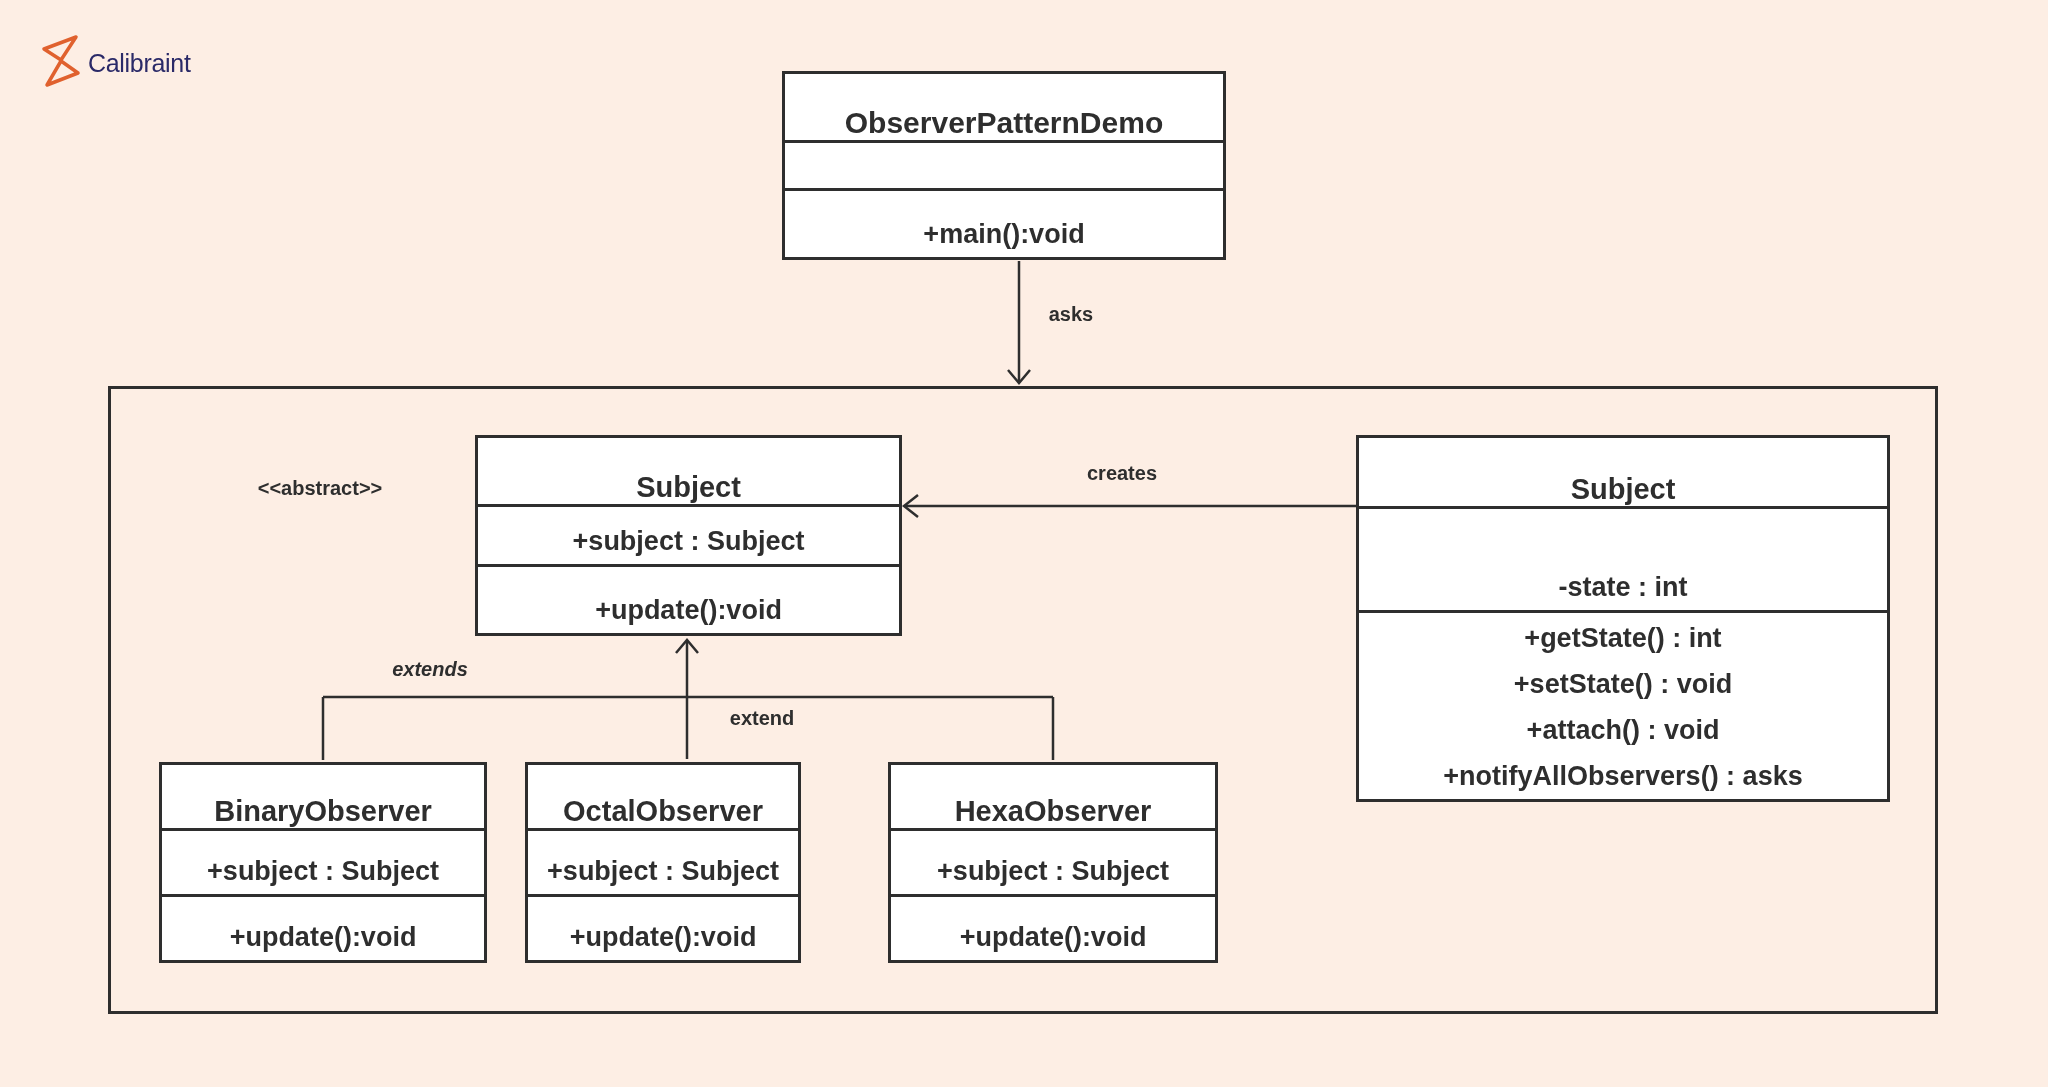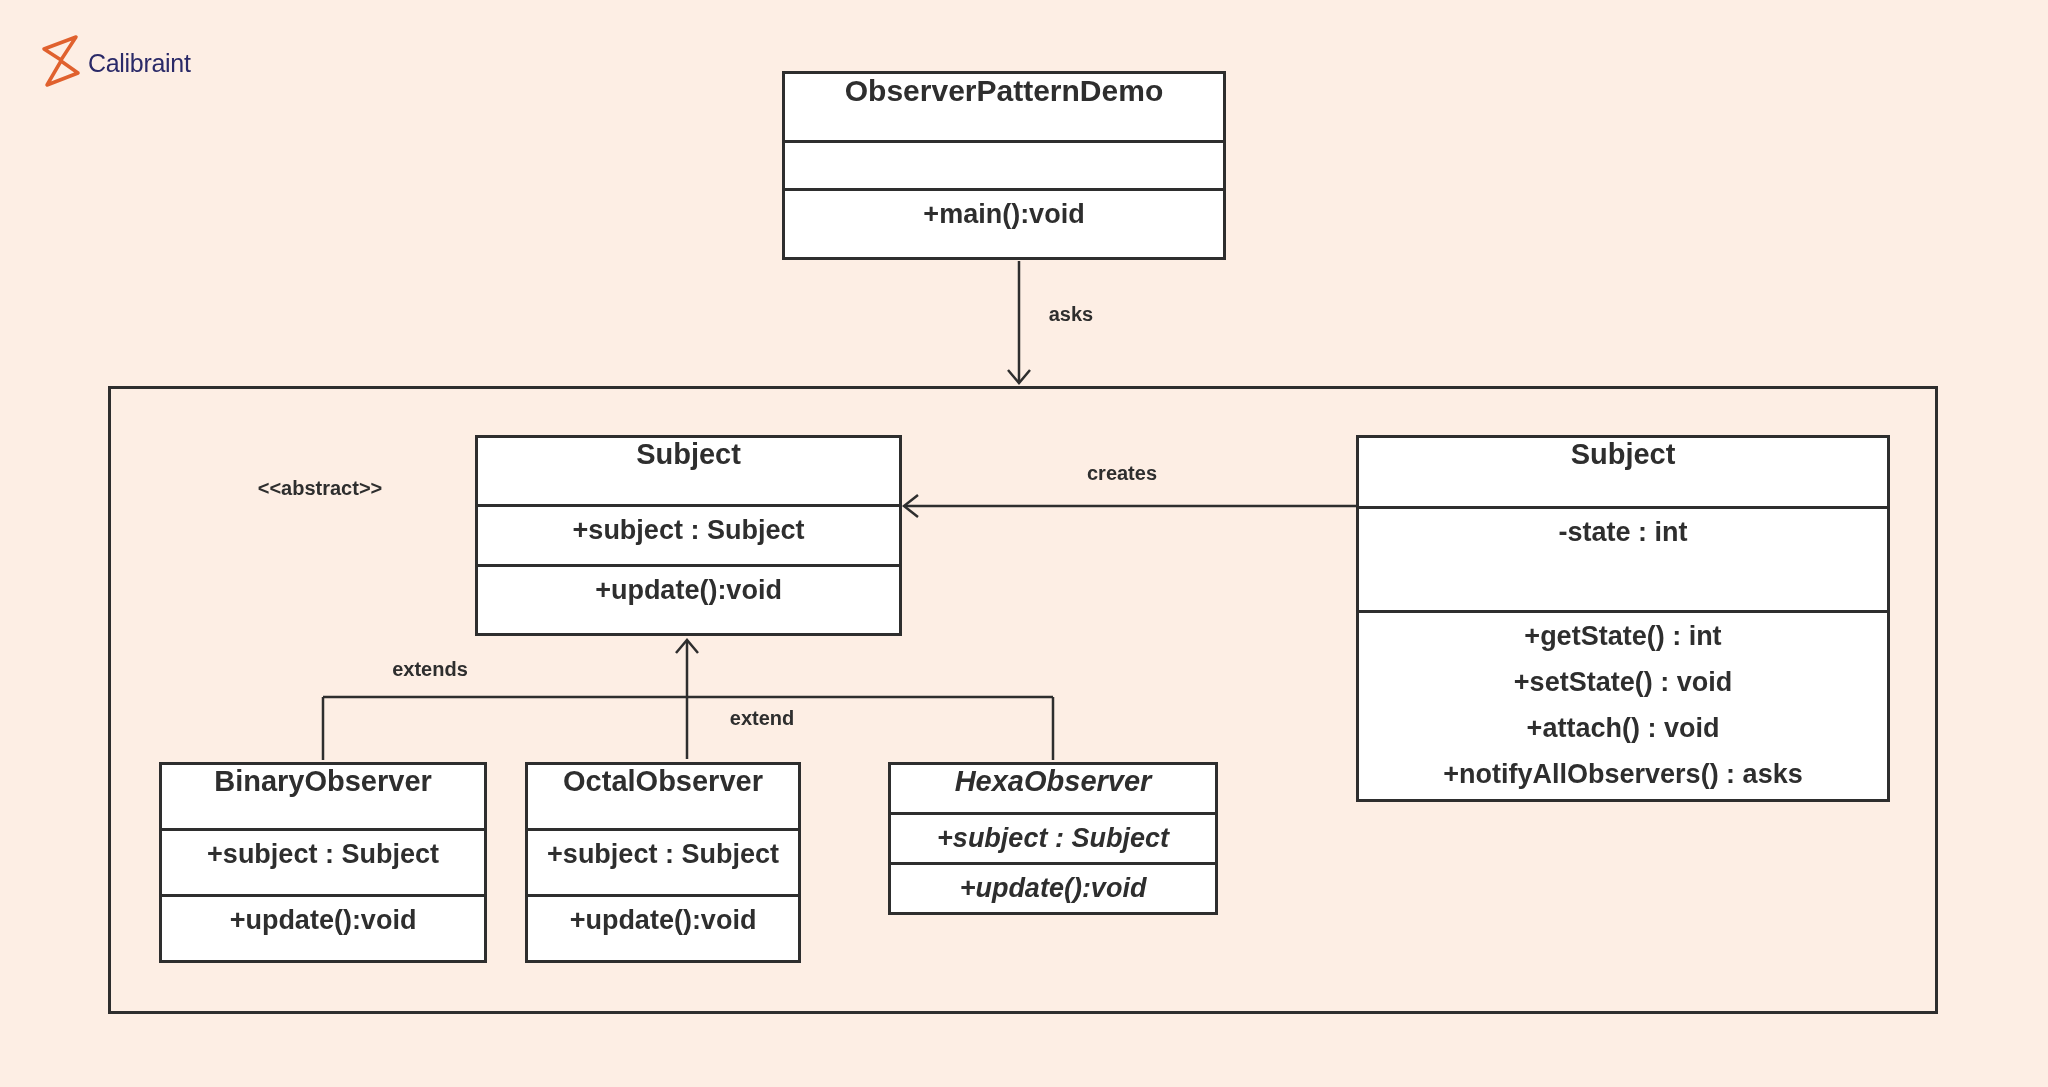--- a/index.html
+++ b/index.html
@@ -10,21 +10,21 @@
   }
   
   .logo{position:absolute;left:38px;top:32px;display:flex;align-items:center;gap:6px;}
   .logo-text{font-size:25px;font-weight:400;color:#2b2a68;letter-spacing:-0.3px;}
   
   .uml-box{
     position:absolute;background:#ffffff;border:3px solid #2e2e2e;
     box-sizing:border-box;display:flex;flex-direction:column;
   }
   .uml-sec{
-    display:flex;flex-direction:column;align-items:center;justify-content:flex-start;
+    display:flex;flex-direction:column;align-items:center;justify-content:flex-end;
     border-top:3px solid #2e2e2e;text-align:center;
   }
   .uml-sec:first-child{border-top:none;}
   .uml-title{font-size:29px;font-weight:700;}
   .uml-line{font-size:27px;font-weight:700;line-height:46px;white-space:nowrap;}
   
   .container-box{
     position:absolute;left:108px;top:386px;width:1830px;height:628px;
     border:3px solid #2e2e2e;box-sizing:border-box;background:transparent;
   }
@@ -34,26 +34,26 @@
   .rel-label{
     position:absolute;width:300px;text-align:center;
     font-size:20px;font-weight:700;color:#2e2e2e;white-space:nowrap;
   }
   
   #box-demo    {left:782px; top:71px;  width:444px;height:189px;}
   #box-observer{left:475px; top:435px; width:427px;height:201px;}
   #box-subject {left:1356px;top:435px; width:534px;height:367px;}
   #box-binary  {left:159px; top:762px; width:328px;height:201px;}
   #box-octal   {left:525px; top:762px; width:276px;height:201px;}
-  #box-hexa    {left:888px; top:762px; width:330px;height:153px;font-style:italic;}
+  #box-hexa    {left:888px; top:762px; width:330px;height:201px;}
   
   #label-asks    {left:921px; top:303px;}
   #label-creates {left:972px; top:462px;}
   #label-abstract{left:170px; top:477px;}
-  #label-extends {left:280px; top:658px;}
+  #label-extends {left:280px; top:658px;font-style:italic;}
   #label-extend  {left:612px; top:707px;}
 </style>
 </head>
 <body>
 
 <div class="canvas">
 
   <div class="logo">
     <span>
       <svg width="44" height="58" viewBox="0 0 44 58">

